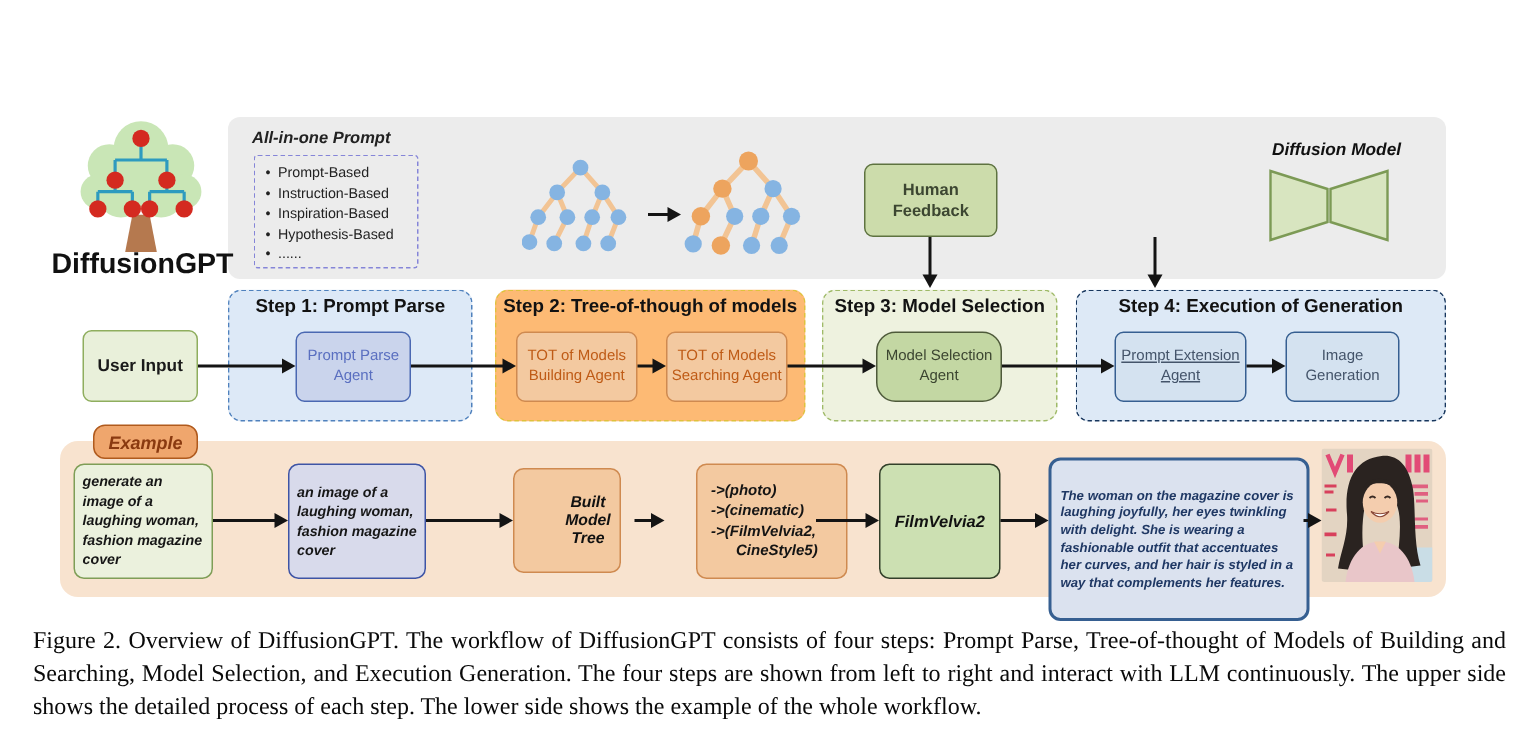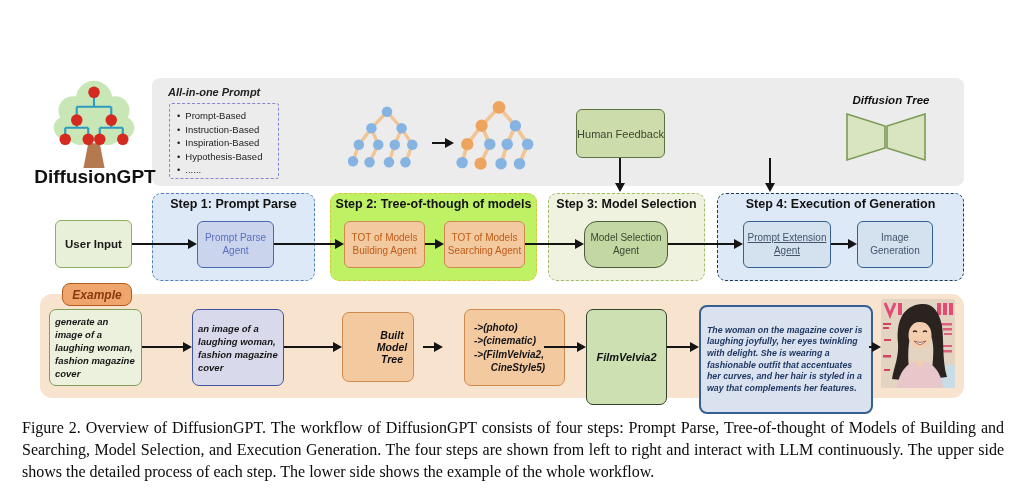--- a/index.html
+++ b/index.html
@@ -22,21 +22,21 @@
   
   .bx{display:flex;align-items:center;justify-content:center;text-align:center;border-radius:6px;}
   .sage{background:#ccdcab;border:1.6px solid #5e7340;color:#3c4631;font-size:11px;line-height:14px;}
   .blue{background:#bdd7ea;border:1.6px solid #2d5a7b;color:#253c50;font-size:11px;line-height:14px;}
   .dm-label{left:838px;top:94px;width:106px;text-align:center;font-style:italic;font-weight:bold;font-size:11.5px;color:#111;}
 
   
   .step{border-radius:9px;}
   .step-title{position:absolute;top:3px;left:0;width:100%;text-align:center;font-weight:bold;font-size:12.5px;color:#121212;}
   .s1{left:152px;top:193px;width:163px;height:88px;background:#dde9f7;border:1.8px dashed #4f81bd;}
-  .s2{left:330px;top:193px;width:207px;height:88px;background:#bef264;border:1.8px dashed #dfc23c;}
+  .s2{left:330px;top:193px;width:207px;height:88px;background:#fdba74;border:1.8px dashed #dfc23c;}
   .s3{left:548px;top:193px;width:157px;height:88px;background:#eef2df;border:1.8px dashed #9fba68;}
   .s4{left:717px;top:193px;width:247px;height:88px;background:#dde9f6;border:1.8px dashed #17365d;}
 
   .agent{font-size:10px;line-height:12.5px;font-weight:500;}
   .agent-blue{background:#cad4ec;border:1.5px solid #4a68b2;color:#5a6fc0;}
   .agent-orange{background:#f3c9a0;border:1.5px solid #cf8a50;color:#bf5b16;}
   .agent-green{background:#c3d7a3;border:1.5px solid #4e5a3a;color:#3c4631;}
   .agent-steel{background:#d4e2f0;border:1.5px solid #365f91;color:#44546a;}
   .user-input{background:#e9f0da;border:1.6px solid #8fae5e;color:#1a1a1a;font-size:11.5px;font-weight:600;}
 
@@ -165,23 +165,23 @@
         <circle cx="33" cy="46" r="5.6" fill="#85b4e2"></circle>
       <circle cx="50" cy="46" r="5.6" fill="#85b4e2"></circle>
         <circle cx="70" cy="46" r="5.6" fill="#85b4e2"></circle>
       <circle cx="6" cy="64" r="5.6" fill="#85b4e2"></circle>
         <circle cx="24" cy="65" r="6" fill="#eda45e"></circle>
       <circle cx="44" cy="65" r="5.6" fill="#85b4e2"></circle>
         <circle cx="62" cy="65" r="5.6" fill="#85b4e2"></circle>
     </g>
   </svg>
 
-  <div class="abs bx sage" style="left:576px;top:109px;width:89px;height:49px;">Human Feedback</div>
-
-  <div class="abs dm-label">Diffusion Tree</div>
+  <div class="abs bx sage" style="left:576px;top:109px;width:89px;height:49px;font-weight:bold;">Human Feedback</div>
+
+  <div class="abs dm-label">Diffusion Model</div>
   <svg class="abs" style="left:845px;top:111px;" width="82" height="52" viewBox="0 0 82 52">
     <path d="M2,3 L40,15 L40,37 L2,49 Z" fill="#d8e5c0" stroke="#7c9a55" stroke-width="1.6"></path>
     <path d="M80,3 L42,15 L42,37 L80,49 Z" fill="#d8e5c0" stroke="#7c9a55" stroke-width="1.6"></path>
   </svg>
 
   <div class="arr-v" style="left:619px;top:158px;height:26px;"></div>
   <div class="arr-v" style="left:769px;top:158px;height:26px;"></div>
 
   <div class="abs bx user-input" style="left:55px;top:220px;width:77px;height:48px;">User Input</div>
 
@@ -215,21 +215,21 @@
   <div class="abs strip"></div>
   <div class="abs bx ex-tag">Example</div>
 
   <div class="abs bx ex-green ex-text" style="left:49px;top:309px;width:93px;height:77px;border-radius:7px;">generate an image of a laughing woman, fashion magazine cover</div>
   <div class="abs bx ex-lav ex-text" style="left:192px;top:309px;width:92px;height:77px;border-radius:7px;">an image of a laughing woman, fashion magazine cover</div>
   <div class="abs bx ex-orange tree-lbl" style="left:342px;top:312px;width:72px;height:70px;border-radius:7px;padding-left:28px;">Built Model Tree</div>
   <div class="abs bx ex-orange path-box" style="left:464px;top:309px;width:101px;height:77px;border-radius:7px;">-&gt;(photo)
 -&gt;(cinematic)
 -&gt;(FilmVelvia2,
       CineStyle5)</div>
-  <div class="abs bx film" style="left:586px;top:309px;width:81px;height:96px;border-radius:7px;">FilmVelvia2</div>
+  <div class="abs bx film" style="left:586px;top:309px;width:81px;height:77px;border-radius:7px;">FilmVelvia2</div>
   <div class="abs ext-box" style="left:699px;top:305px;width:174px;height:109px;">The woman on the magazine cover is laughing joyfully, her eyes twinkling with delight. She is wearing a fashionable outfit that accentuates her curves, and her hair is styled in a way that complements her features.</div>
 
   <div class="arr-h" style="left:142px;top:346px;width:42px;"></div>
   <div class="arr-h" style="left:284px;top:346px;width:50px;"></div>
   <div class="arr-h" style="left:423px;top:346px;width:12px;"></div>
   <div class="arr-h" style="left:544px;top:346px;width:34px;"></div>
   <div class="arr-h" style="left:667px;top:346px;width:24px;"></div>
   <div class="arr-h" style="left:869px;top:346px;width:4px;"></div>
 
   <svg class="abs" style="left:881px;top:299px;border-radius:2px;" width="74" height="89" viewBox="0 0 74 89">

